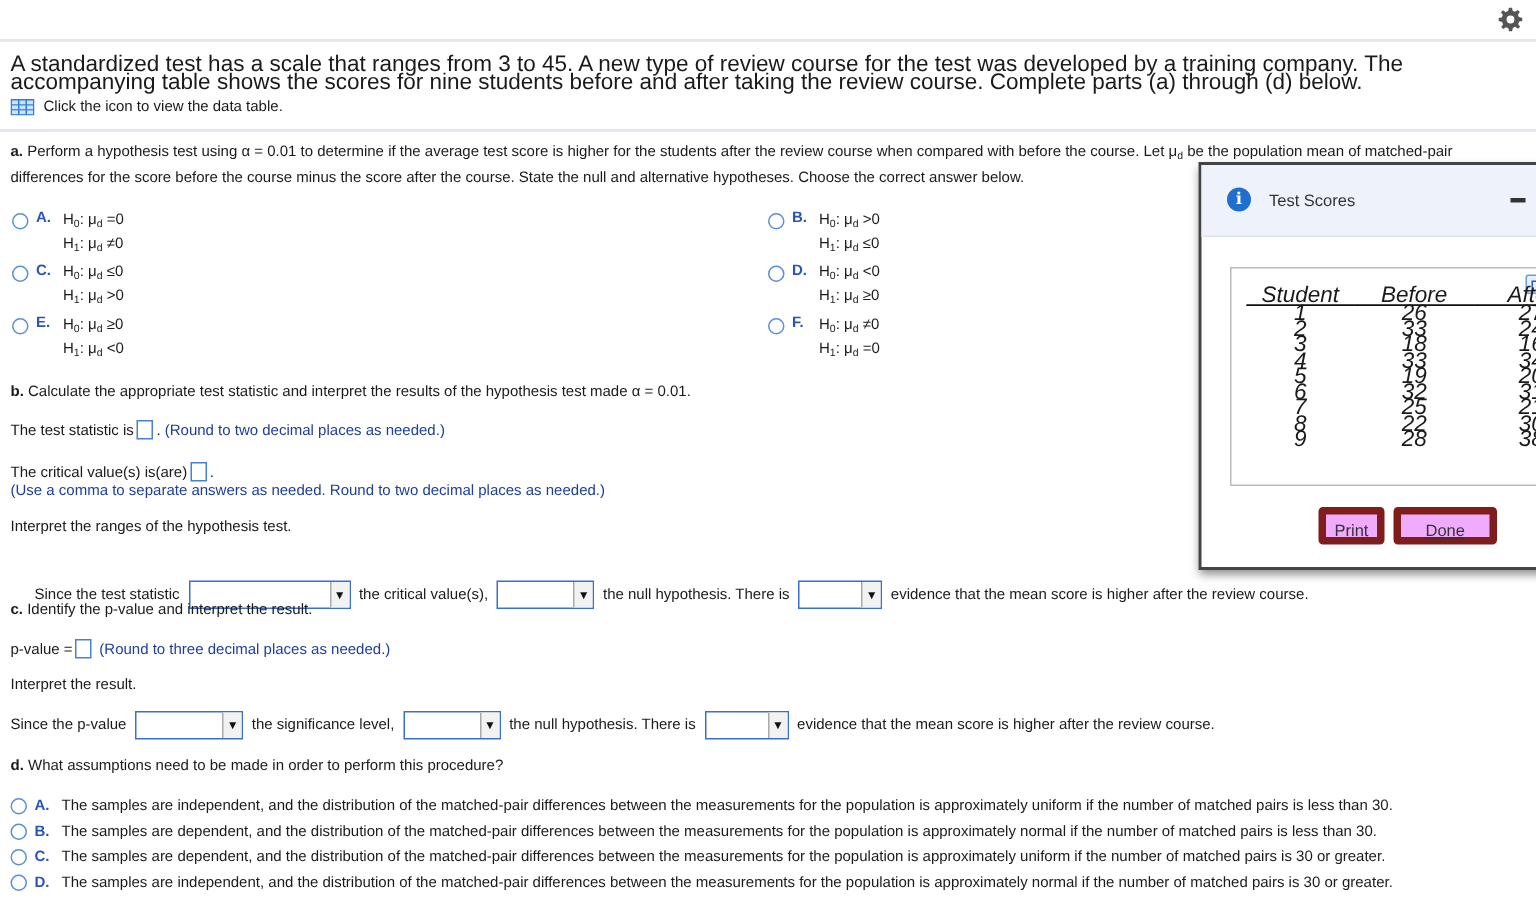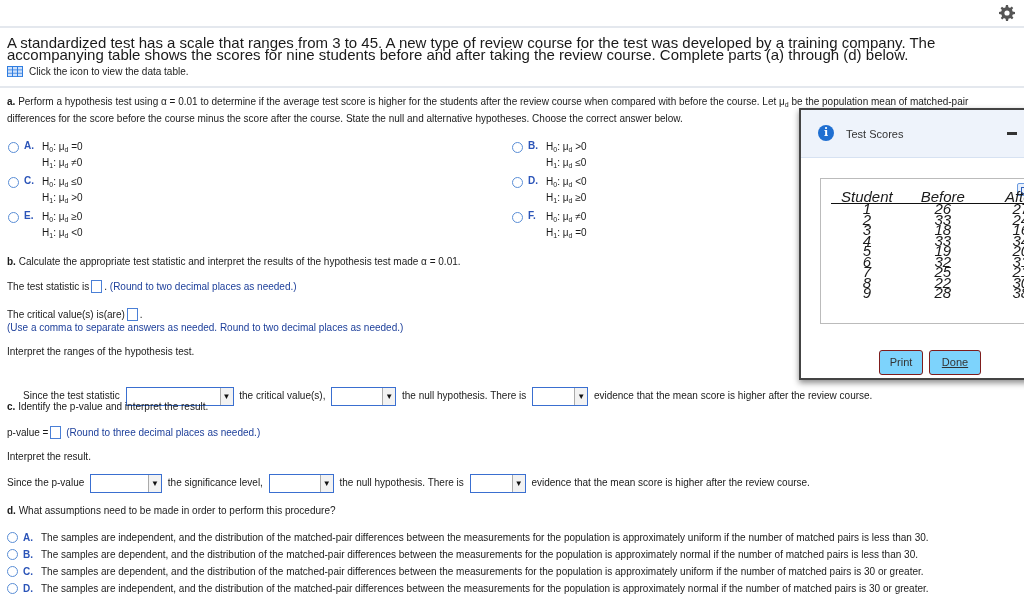--- a/index.html
+++ b/index.html
@@ -39,21 +39,21 @@
   .popup-head { height: 48px; background: #eef3fb; border-bottom: 1px solid #d7e2f2; position: relative; }
   .info-icon { position: absolute; left: 17px; top: 15px; width: 16px; height: 16px; border-radius: 50%; background: #1f6fd1; color: #fff; font-weight: bold; font-family: "DejaVu Serif", serif; font-size: 11px; text-align: center; line-height: 16px; }
   .popup-title { position: absolute; left: 45px; top: 18px; font-size: 11px; color: #333; }
   .minimize { position: absolute; right: 20px; top: 22px; width: 10px; height: 3px; background: #333; }
   .table-box { position: absolute; left: 19px; top: 68px; width: 210px; height: 146px; border: 1px solid #bbb; }
   .expand-icon { position: absolute; right: -2px; top: 4px; width: 14px; height: 13px; border: 1px solid #6a9ae0; border-radius: 2px; background: #e8f0fc; }
   .expand-icon::after { content: ""; position: absolute; left: 3px; top: 3px; width: 7px; height: 5px; border: 1px solid #2b5cb8; }
   table.scores { position: absolute; left: 10px; top: 12px; border-collapse: collapse; font-size: 15px; font-style: italic; }
   table.scores th { font-weight: normal; padding: 0 10px; border-bottom: 1px solid #111; line-height: 12px; }
   table.scores td { text-align: center; line-height: 10.5px; padding: 0 10px; }
-  .btn { position: absolute; top: 240px; height: 25px; border: 1px solid #7f1d1d; border-radius: 3px; background: #7dd3fc; font-size: 11px; color: #333; text-align: center; line-height: 23px; }
+  .btn { position: absolute; top: 228px; height: 25px; border: 5px solid #7f1d1d; border-radius: 3px; background: #f0abfc; font-size: 11px; color: #333; text-align: center; line-height: 23px; }
 </style>
 </head>
 <body>
 
 <div class="topbar">
   <svg class="gear" viewBox="0 0 16 16">
     <path fill="#555" d="M7 0h2l.4 2.2a6 6 0 0 1 1.6.7L12.8 1.6l1.4 1.4-1.3 1.8a6 6 0 0 1 .7 1.6L16 7v2l-2.2.4a6 6 0 0 1-.7 1.6l1.3 1.8-1.4 1.4-1.8-1.3a6 6 0 0 1-1.6.7L9 16H7l-.4-2.2a6 6 0 0 1-1.6-.7l-1.8 1.3-1.4-1.4 1.3-1.8a6 6 0 0 1-.7-1.6L0 9V7l2.2-.4a6 6 0 0 1 .7-1.6L1.6 3.2 3 1.8l1.8 1.3a6 6 0 0 1 1.6-.7z"></path>
     <circle cx="8" cy="8" r="2.6" fill="#fff"></circle>
   </svg>
 </div>
@@ -258,14 +258,14 @@
           </tr>
         <tr>
             <td>9</td>
             <td>28</td>
             <td>38</td>
           </tr>
       </tbody>
     </table>
   </div>
   <div class="btn" style="left:78px; width:44px;">Print</div>
-  <div class="btn" style="left:128px; width:52px;text-decoration:underline;">Done</div>
+  <div class="btn" style="left:128px; width:69px;text-decoration:underline;">Done</div>
 </div>
 
 </body></html>

